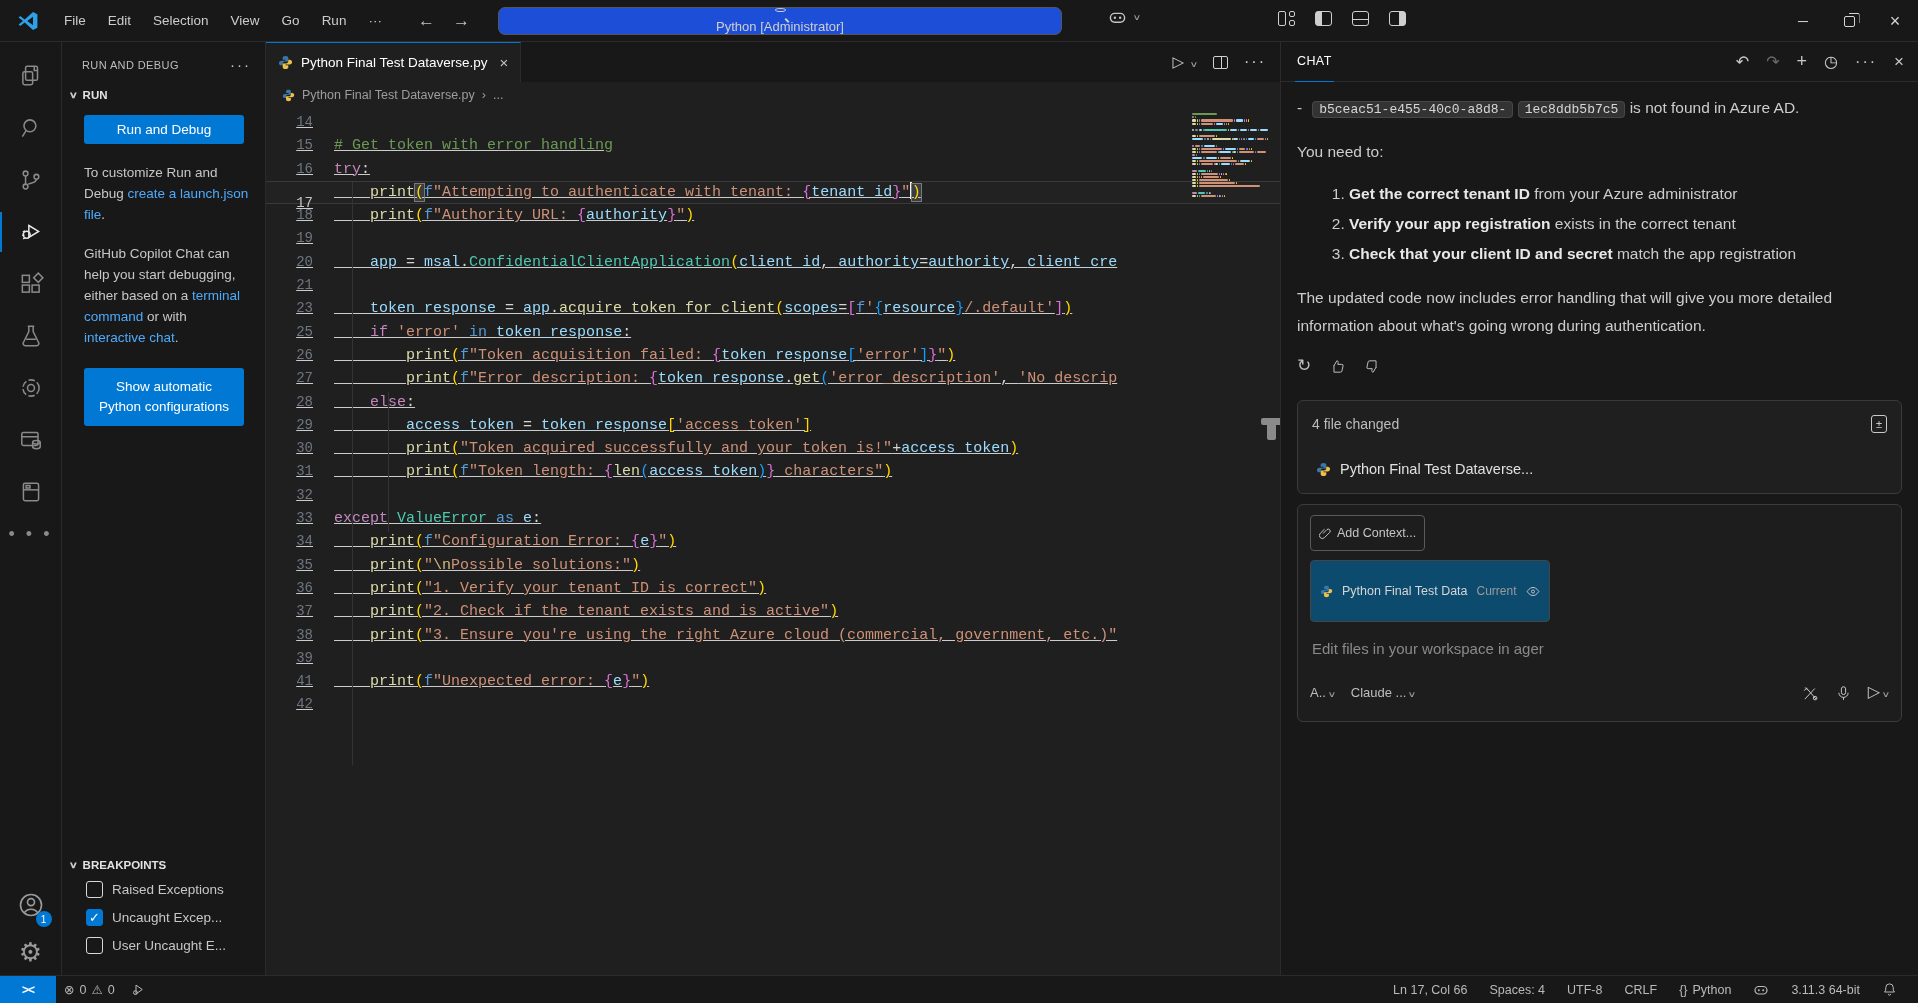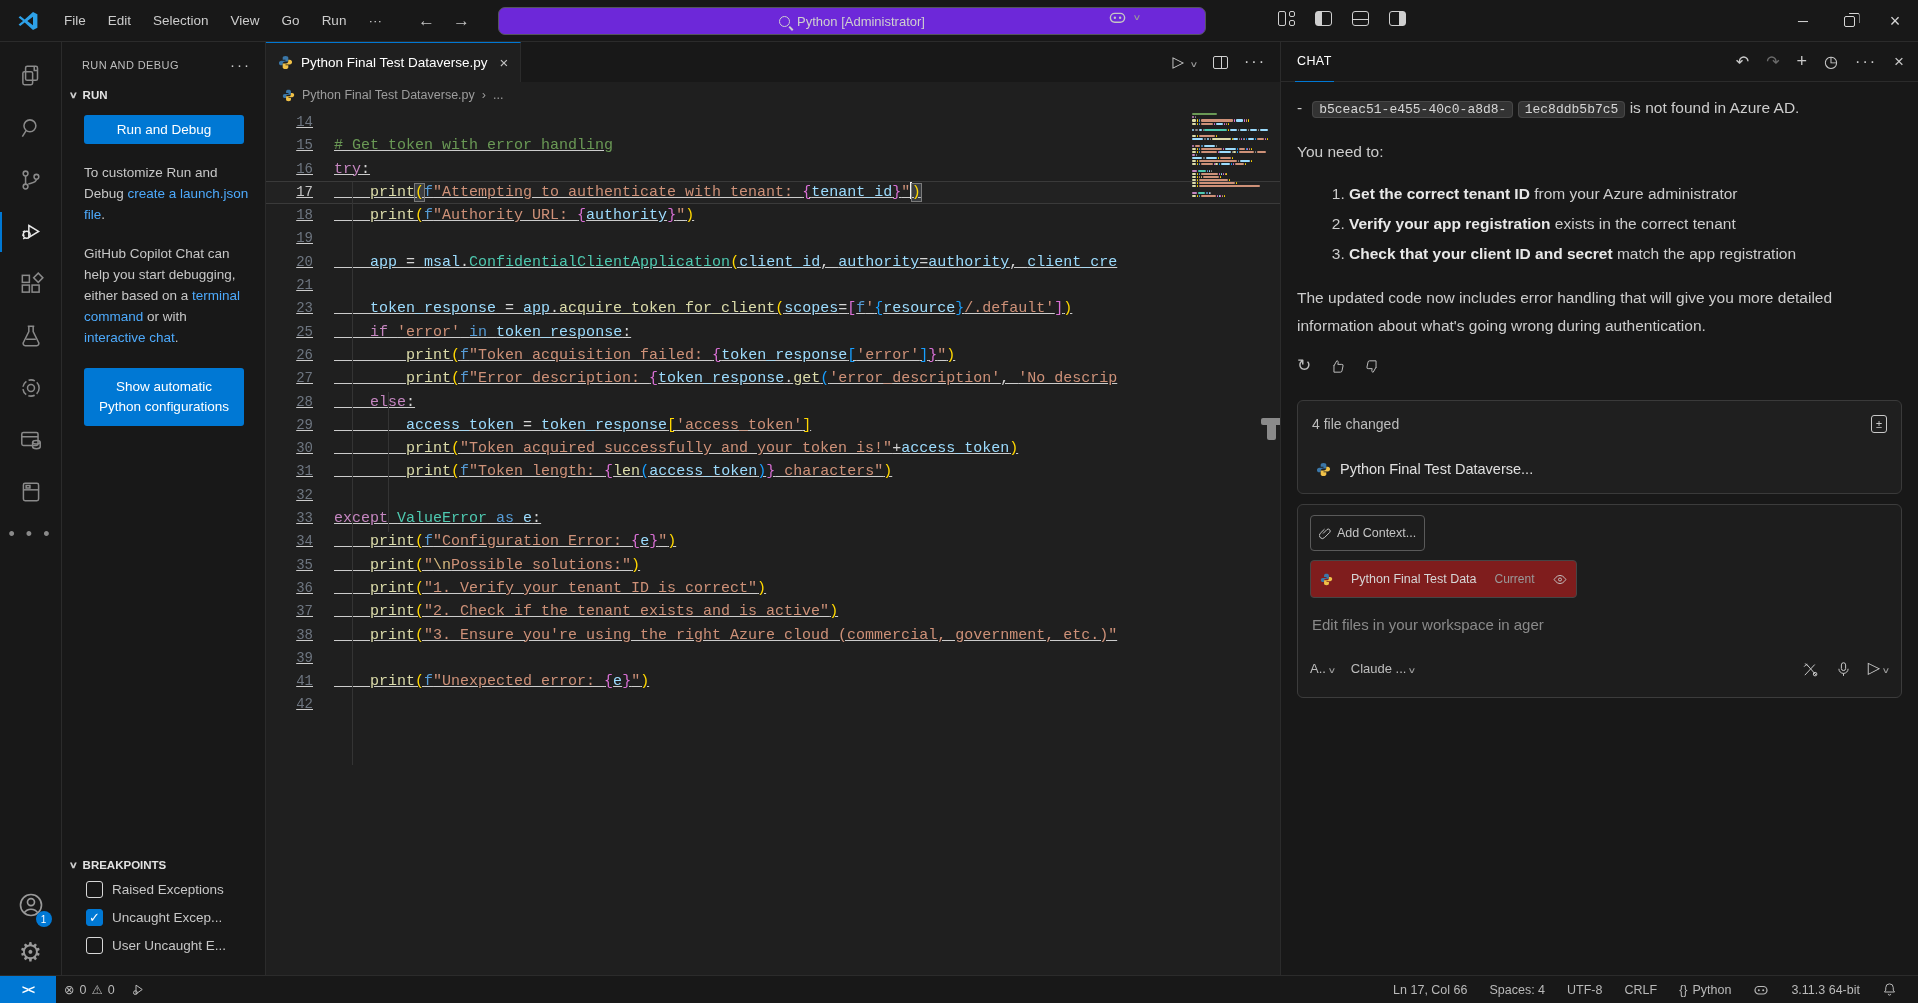--- a/index.html
+++ b/index.html
@@ -7,24 +7,24 @@
     font-family:"Liberation Sans", sans-serif; color:#cccccc; }
   .app { position:relative; width:1918px; height:1003px; display:flex; flex-direction:column; }
 
   
   .titlebar { height:42px; background:#181818; border-bottom:1px solid #2b2b2b;
     display:flex; align-items:center; position:relative; flex:0 0 42px; }
   .vscode-logo { width:24px; height:24px; margin:0 14px 0 16px; }
   .menus { display:flex; gap:2px; }
   .menu-item { padding:4px 10px; font-size:13.5px; color:#cccccc; border-radius:5px; cursor:default; }
   .nav-arrows { display:flex; gap:18px; margin-left:26px; font-size:17px; color:#c2c2c2; }
-  .cmd-center { position:absolute; left:498px; top:7px; width:708px; height:28px;
-    background:#6d28d9; border:1px solid #55555c; border-radius:7px;
+  .cmd-center { position:absolute; left:498px; top:7px; width:564px; height:28px;
+    background:#1d4ed8; border:1px solid #55555c; border-radius:7px;
     display:flex; align-items:center; justify-content:center; gap:7px;
-    color:#cfcfcf; font-size:13px; }
+    color:#cfcfcf; font-size:13px;flex-direction:column; }
   .search-glyph { width:11px; height:11px; border:1.6px solid #cfcfcf; border-radius:50%; position:relative; }
   .search-glyph::after { content:""; position:absolute; width:1.8px; height:5px; background:#cfcfcf;
     transform:rotate(-45deg); left:10px; top:9px; }
   .copilot-chip { position:absolute; left:1108px; top:8px; display:flex; align-items:center; gap:4px; color:#c5c5c5; }
   .layout-icons { position:absolute; left:1278px; top:11px; display:flex; gap:20px; }
   .li-ic { width:17px; height:15px; border:1.4px solid #cfcfcf; border-radius:3px; position:relative; }
   .li-ic.grid { border:none; }
   .li-ic.grid i { position:absolute; border:1.3px solid #cfcfcf; border-radius:2px; }
   .li-ic.left::before  { content:""; position:absolute; left:0; top:0; bottom:0; width:6px; background:#cfcfcf; }
   .li-ic.bottom::before{ content:""; position:absolute; left:0; right:0; bottom:0; height:5px; border-top:1.4px solid #cfcfcf; }
@@ -82,21 +82,21 @@
   .split-ic { width:15px; height:13px; border:1.4px solid #d0d0d0; border-radius:2px; position:relative; }
   .split-ic::before { content:""; position:absolute; left:50%; top:0; bottom:0; width:1.4px; background:#d0d0d0; }
   .breadcrumb { height:26px; display:flex; align-items:center; gap:7px; padding-left:16px;
     color:#9d9d9d; font-size:12.5px; flex:0 0 26px; background:#1f1f1f; }
   .code-wrap { flex:1; position:relative; overflow:hidden; font-family:"Liberation Mono", monospace; font-size:15px; }
   .code-lines { padding-top:3px; }
   .code-row { display:flex; height:23.3px; line-height:23.3px; white-space:pre;text-decoration:underline; }
   .code-row .ln { width:68px; text-align:right; padding-right:21px; color:#6e7681; flex:0 0 68px; font-size:14px; }
   .code-row .lt { flex:1; }
   .code-row.cl { background:#222222; box-shadow:inset 0 1px 0 #3a3a3a, inset 0 -1px 0 #3a3a3a; }
-  .code-row.cl .ln { color:#c6c6c6; }
+  .code-row.cl .ln { color:#c6c6c6;margin-top:11px; }
   .tk-cm{color:#6A9955} .tk-kw{color:#C586C0} .tk-kb{color:#569CD6} .tk-fn{color:#DCDCAA}
   .tk-st{color:#CE9178} .tk-vr{color:#9CDCFE} .tk-ty{color:#4EC9B0} .tk-pn{color:#D4D4D4}
   .tk-b1{color:#FFD700} .tk-b2{color:#DA70D6} .tk-b3{color:#179FFF} .tk-esc{color:#D7BA7D}
   .match { outline:1px solid #7a7a7a; background:#3a3d41; }
   .cursor { display:inline-block; width:1.6px; height:17px; background:#f3f3f3; vertical-align:-3px; }
   .guide { position:absolute; width:1px; background:#343434; }
   .minimap { position:absolute; top:2px; right:12px; width:76px; }
   .mrow { height:2.1px; margin-bottom:1.05px; display:flex; gap:1px; }
   .mseg { height:2.1px; border-radius:1px; }
   .sash-handle { position:absolute; right:-4px; top:310px; width:9px; height:22px; background:#8a8a8a; border-radius:2px; }
@@ -123,22 +123,22 @@
   .retry { font-size:17px; color:#bdbdbd; }
   .files-card { margin:20px 0 0 0; border:1px solid #3a3a3a; border-radius:6px; background:#1f1f1f; }
   .fc-top { display:flex; align-items:center; padding:9px 14px; color:#bdbdbd; font-size:14px; }
   .diff-ic { margin-left:auto; width:16px; height:18px; border:1.3px solid #c9c9c9; border-radius:3px;
     color:#c9c9c9; font-size:11px; display:flex; align-items:center; justify-content:center; }
   .fc-file { display:flex; align-items:center; gap:9px; padding:8px 14px 10px 18px; color:#e0e0e0; font-size:14.5px; }
   .chat-input { margin:10px 0 0 0; border:1px solid #3c3c3c; border-radius:6px; background:#1d1d1d; padding:10px 12px 12px; }
   .ctx-pill { display:inline-flex; align-items:center; gap:6px; border:1px solid #5a5a5a; border-radius:4px;
     padding:3px 8px; font-size:12.5px; color:#c5c5c5; }
   .att-row { margin-top:9px; }
-  .att-pill { display:inline-flex; align-items:center; gap:18px; background:#7f1d1d; border:1px solid #454545;
-    border-radius:4px; padding:4px 9px; font-size:12.5px; color:#d6d6d6; }
+  .att-pill { display:inline-flex; align-items:center; gap:9px; background:#0c4a6e; border:1px solid #454545;
+    border-radius:4px; padding:16px 9px; font-size:12.5px; color:#d6d6d6; }
   .att-badge { color:#9a9a9a; font-size:12px; }
   .chat-ph { margin:13px 2px 2px; color:#8a8a8a; font-size:15px; white-space:nowrap; overflow:hidden; }
   .ci-bottom { display:flex; align-items:center; gap:16px; margin-top:15px; color:#bdbdbd; font-size:13px; }
   .ci-right { margin-left:auto; display:flex; gap:16px; align-items:center; }
   .ci-right svg { width:17px; height:17px; stroke:#c9c9c9; fill:none; stroke-width:1.4; }
   .mini-chev { font-size:8px; color:#9a9a9a; transform:scaleX(1.5); display:inline-block; margin-left:3px; }
 
   
   .statusbar { height:28px; background:#181818; border-top:1px solid #2b2b2b; display:flex;
     align-items:center; font-size:12.5px; color:#b9b9b9; flex:0 0 28px; }

